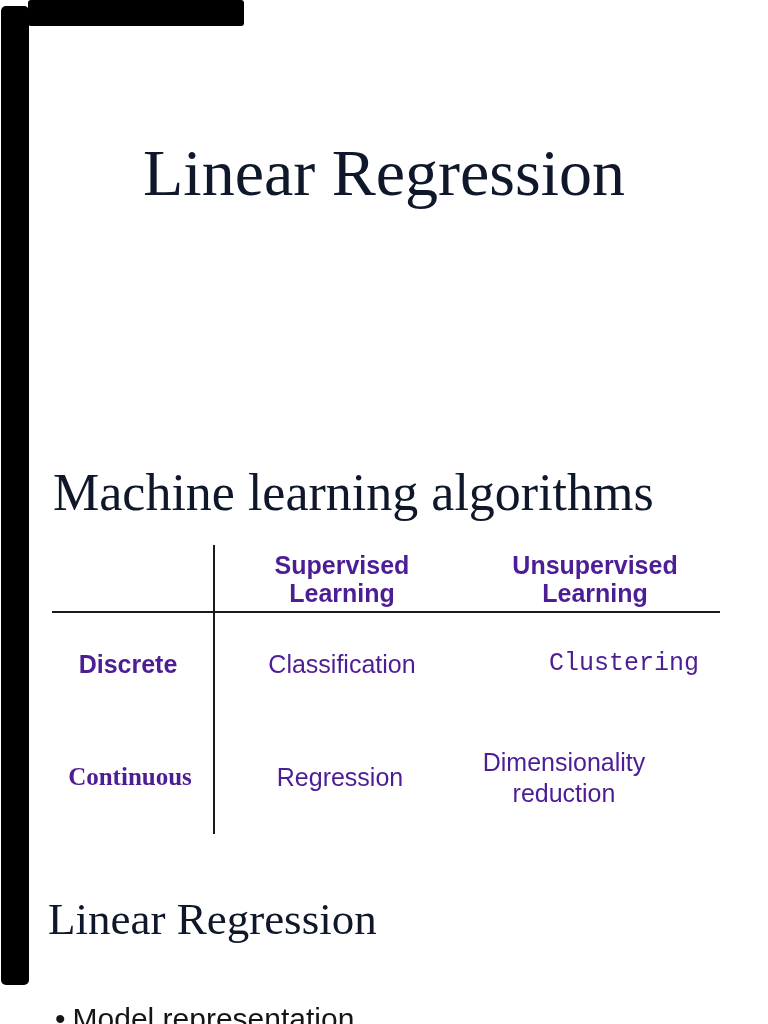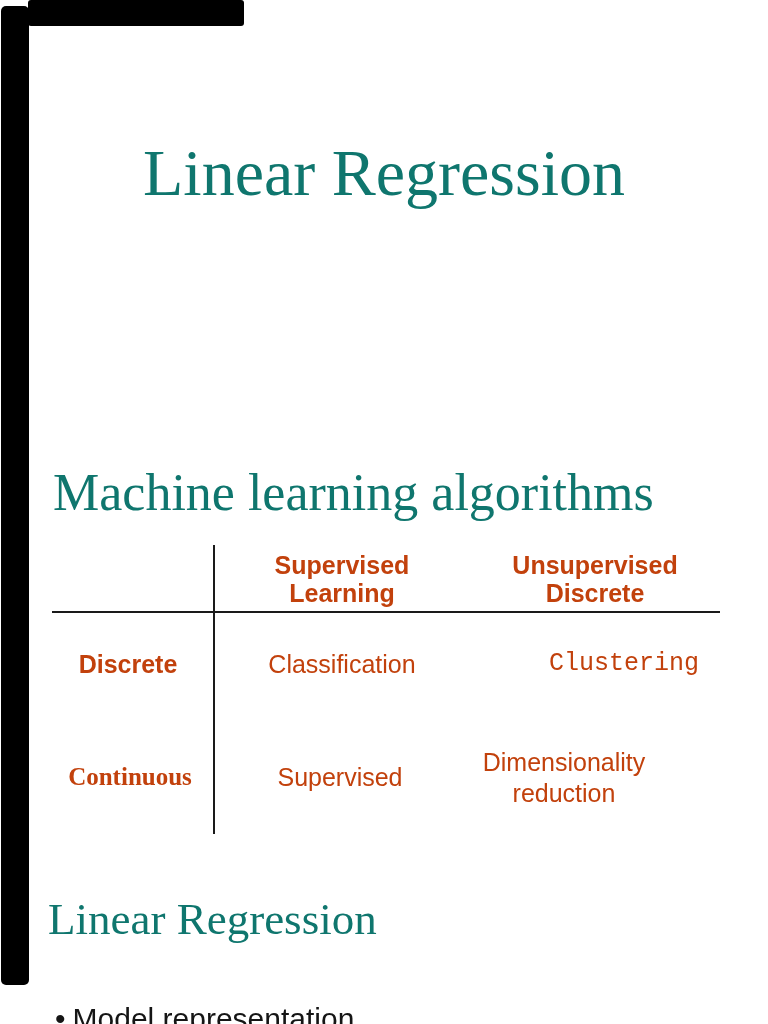--- a/index.html
+++ b/index.html
@@ -28,21 +28,21 @@
     left: 28px; top: 0px;
     width: 216px; height: 26px;
     background: #000000;
     border-radius: 3px;
   }
 
   
   .serif {
     font-family: "Liberation Serif", serif;
     font-weight: 400;
-    color: #0f766e;
+    color: #0f172a;
     white-space: nowrap;
     line-height: 1;
   }
   .slide-title {
     left: 0; right: 0; top: 140px;
     font-size: 66px;
     text-align: center;
   }
   .h-ml {
     left: 53px; top: 467px;
@@ -61,21 +61,21 @@
   }
   .hrule {
     left: 52px; top: 611px;
     width: 668px; height: 2px;
     background: #1a1a1a;
   }
   .cell {
     font-size: 25px;
     line-height: 26px;
     text-align: center;
-    color: #c2410c;
+    color: #4c1d95;
   }
   .bold { font-weight: 700; }
   .hdr { line-height: 28px; }
   .hdr-sup   { left: 242px; top: 551px; width: 200px; }
   .hdr-unsup { left: 495px; top: 551px; width: 200px; }
   .r1-label  { left: 48px;  top: 651px; width: 160px; }
   .r1-c1     { left: 252px; top: 651px; width: 180px; }
   .r1-c2     { left: 524px; top: 651px; width: 200px; font-family: Liberation Mono, monospace; }
   .r2-label  { left: 50px;  top: 764px; width: 160px; font-family: Liberation Serif, serif; }
   .r2-c1     { left: 250px; top: 764px; width: 180px; }
@@ -104,28 +104,28 @@
 
   <h1 class="abs serif slide-title">Linear Regression</h1>
 
   <h2 class="abs serif h-ml">Machine learning algorithms</h2>
 
   <div>
     <div class="abs vrule"></div>
     <div class="abs hrule"></div>
 
     <div class="abs cell bold hdr hdr-sup">Supervised Learning</div>
-    <div class="abs cell bold hdr hdr-unsup">Unsupervised Discrete</div>
+    <div class="abs cell bold hdr hdr-unsup">Unsupervised Learning</div>
 
     <div class="abs cell bold r1-label">Discrete</div>
     <div class="abs cell r1-c1">Classification</div>
     <div class="abs cell r1-c2">Clustering</div>
 
     <div class="abs cell bold r2-label">Continuous</div>
-    <div class="abs cell r2-c1">Supervised</div>
+    <div class="abs cell r2-c1">Regression</div>
     <div class="abs cell r2-c2">Dimensionality reduction</div>
   </div>
 
   <h2 class="abs serif h-lr">Linear Regression</h2>
 
   <div class="abs bullet-line">
     <span class="bullet-glyph">•</span><span>Model representation</span>
   </div>
 
 </div>

